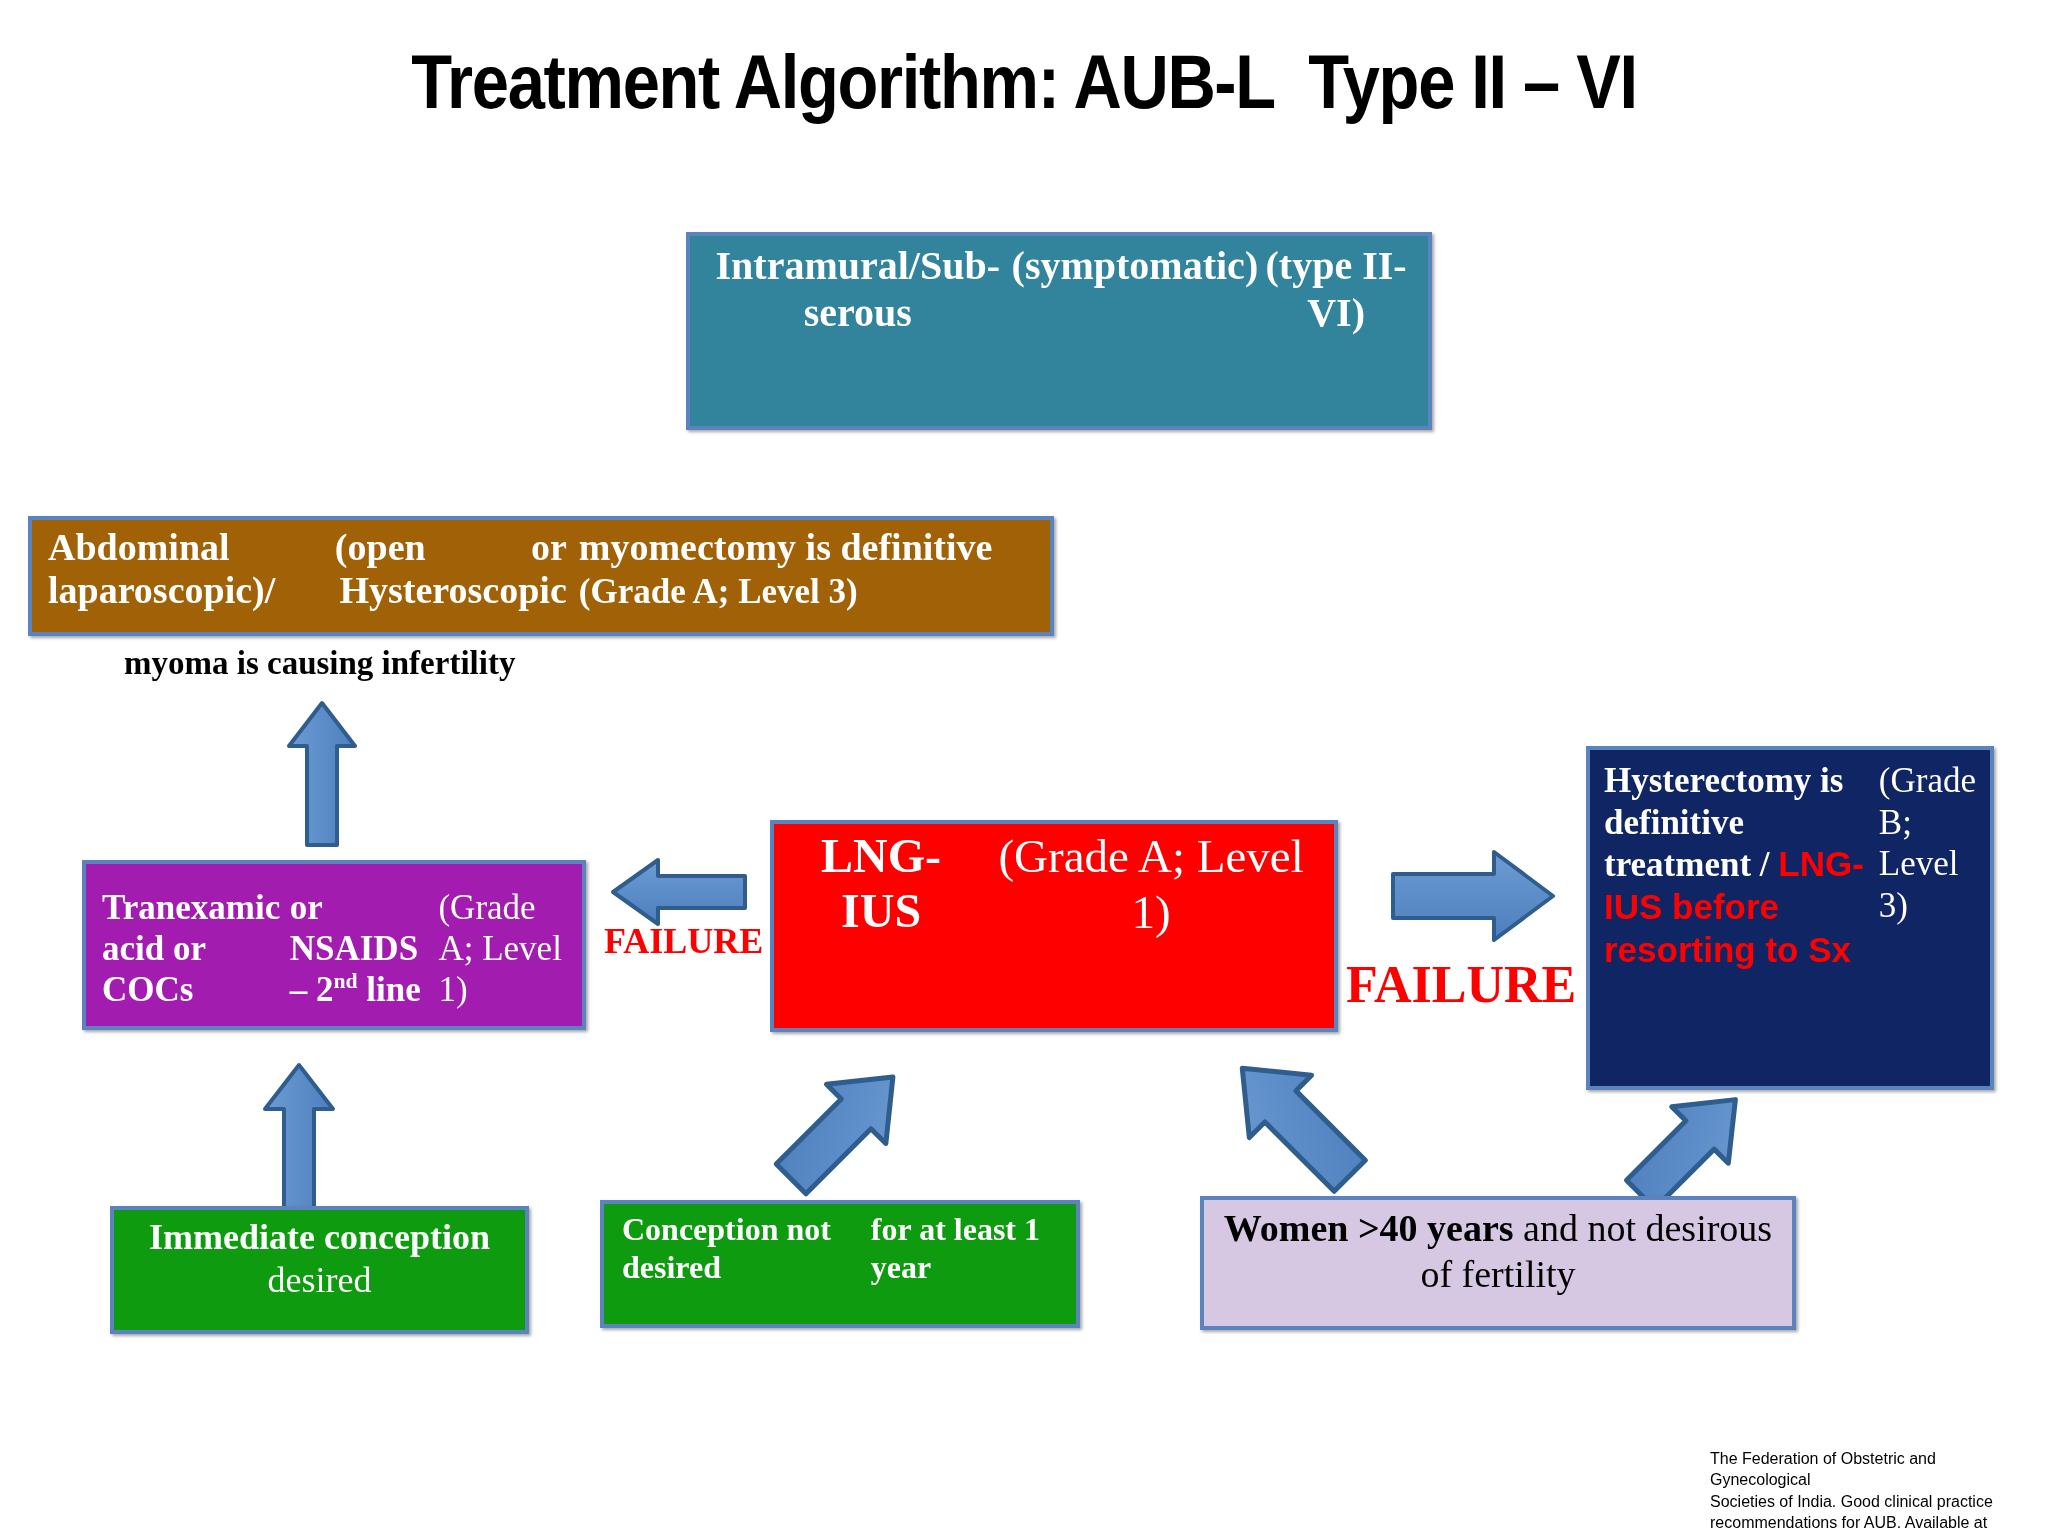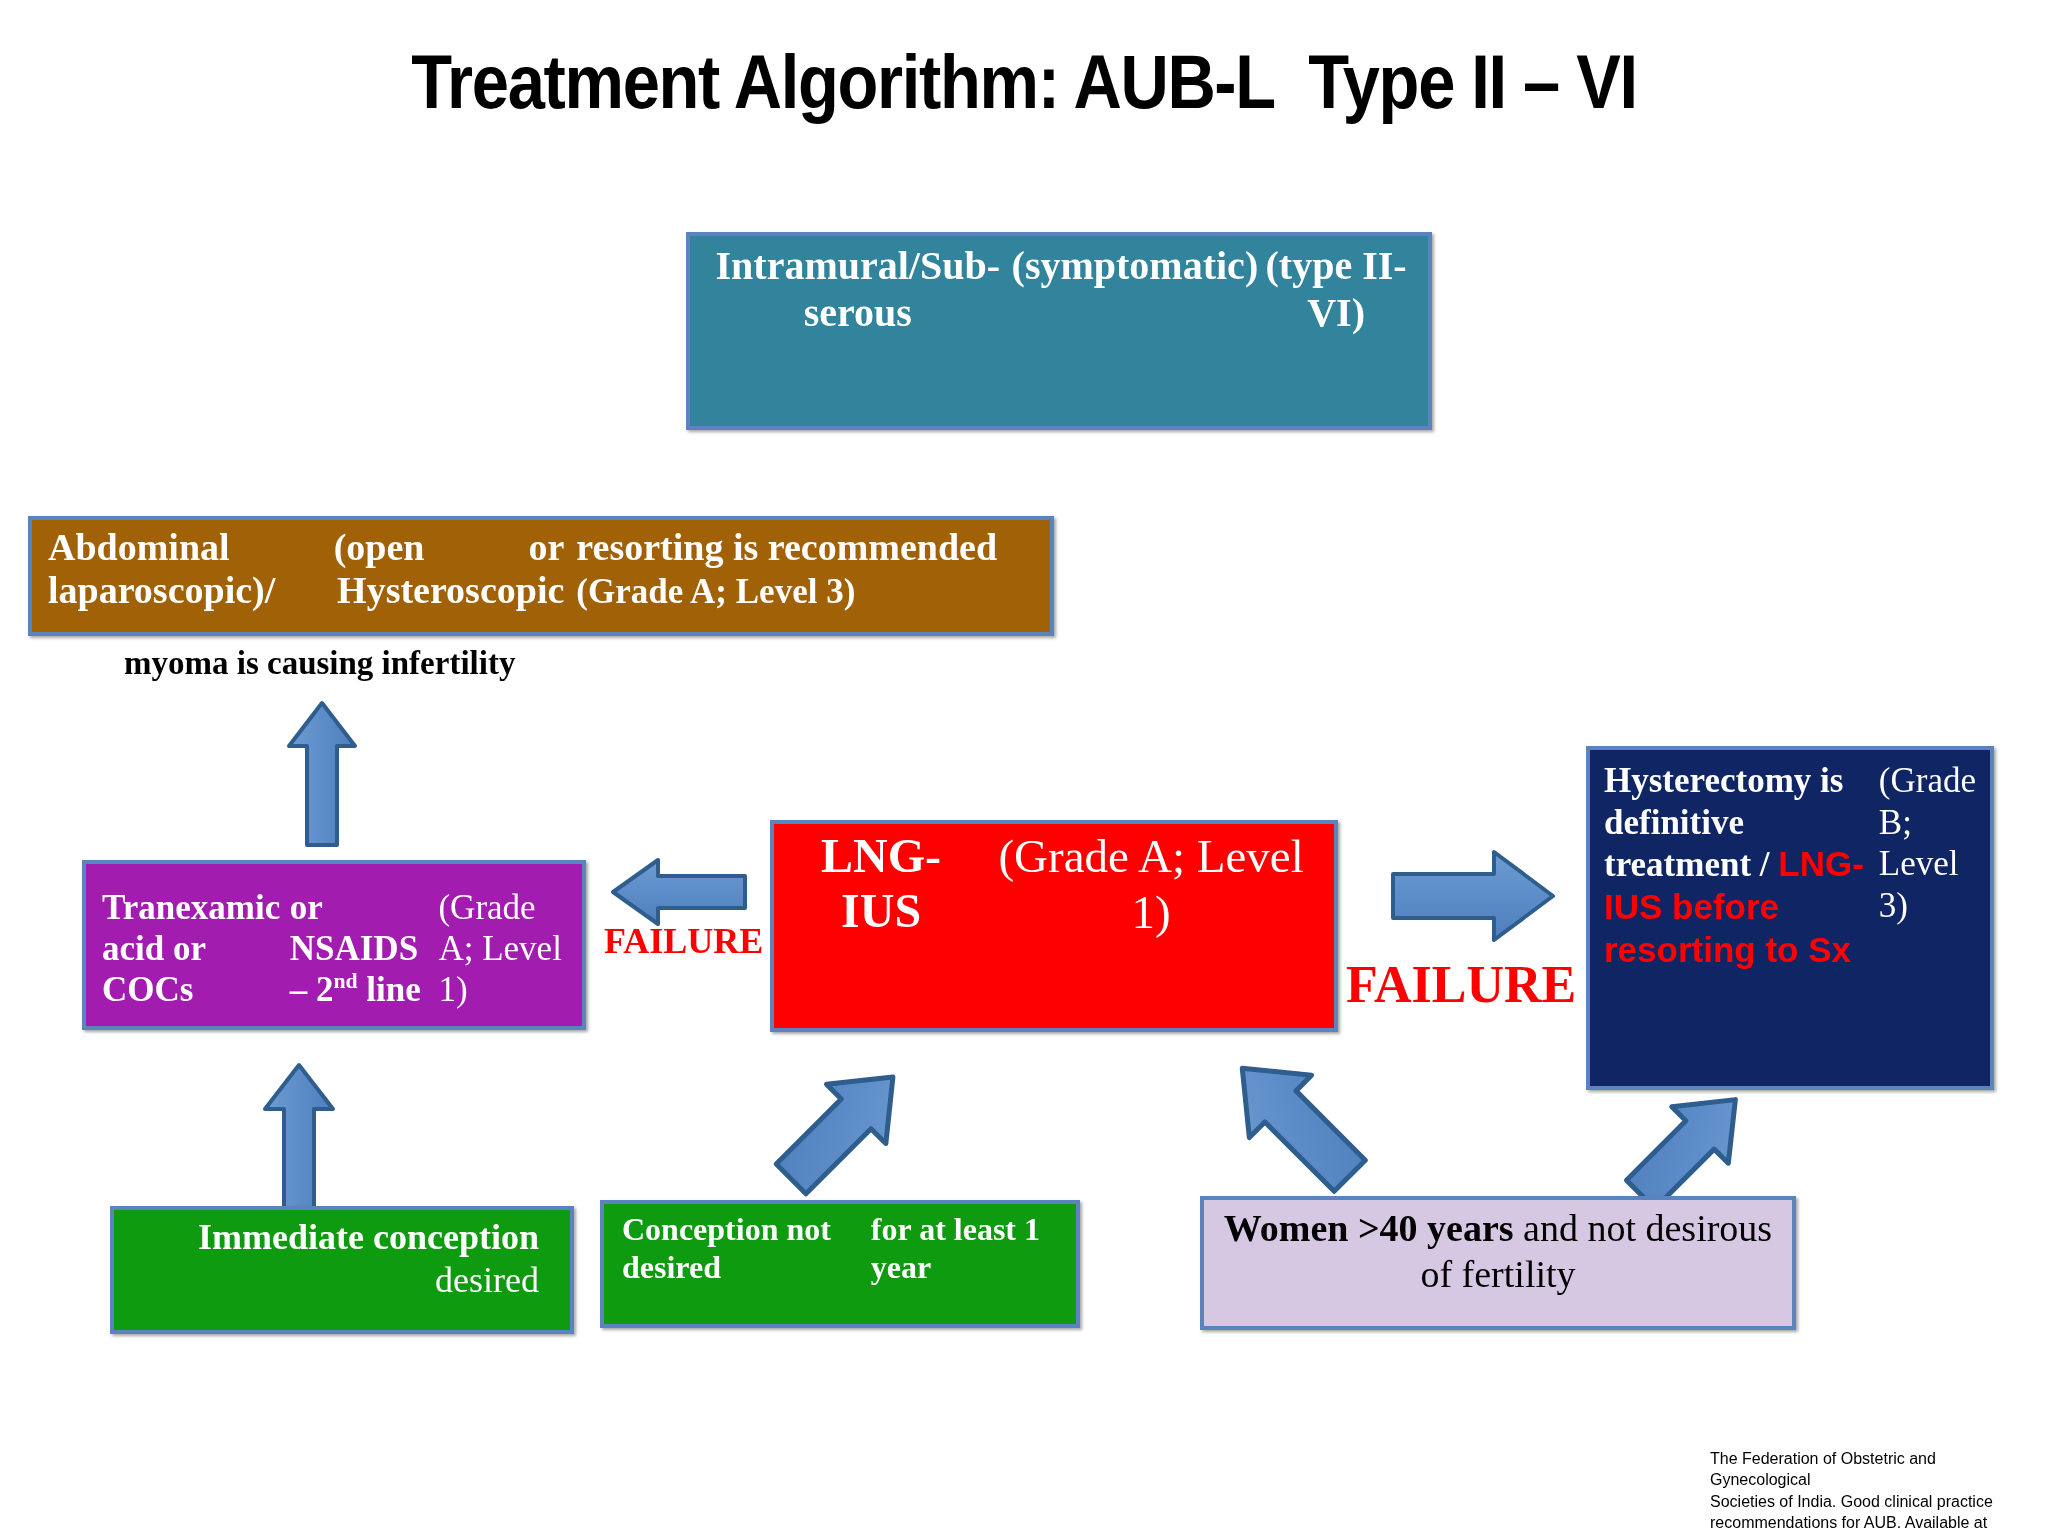--- a/index.html
+++ b/index.html
@@ -125,24 +125,24 @@
   }
   #box-hysterectomy .wb{font-weight:bold;}
   #box-hysterectomy .rb{
     font-family:"Liberation Sans",sans-serif;
     font-weight:bold;color:#FF0000;
   }
   #box-hysterectomy .gr{font-weight:normal;}
 
   
   #box-immediate{
-    left:110px;top:1206px;width:464px;height:128px;
+    left:110px;top:1206px;width:419px;height:128px;
     background:#0E9B10;color:#ffffff;
     font-size:36px;line-height:1.2;
-    padding:6px 31px;text-align:right;
+    padding:6px 31px;text-align:center;
   }
   #box-immediate .b{font-weight:bold;}
   #box-immediate .n{font-weight:normal;}
 
   #box-conception-not-desired{
     left:600px;top:1200px;width:480px;height:128px;
     background:#0E9B10;color:#ffffff;
     font-weight:bold;
     font-size:32px;line-height:1.2;
     padding:6px 18px;text-align:left;
@@ -197,21 +197,21 @@
   <div id="slide-title">Treatment Algorithm: AUB-L  Type II – VI</div>
 
   <div class="box" id="box-intramural">
     <span class="ln">Intramural/Sub-serous</span>
     <span class="ln">(symptomatic)</span>
     <span class="ln">(type II-VI)</span>
   </div>
 
   <div class="box" id="box-myomectomy">
     <span class="justify">Abdominal (open or laparoscopic)/ Hysteroscopic</span>
-    <span class="lastline"><span>resorting is recommended </span><span class="grade">(Grade A; Level 3)</span></span>
+    <span class="lastline"><span>myomectomy is definitive </span><span class="grade">(Grade A; Level 3)</span></span>
   </div>
 
   <div id="note-treatment-fails">
     <div>myoma is causing infertility</div>
   </div>
 
   <div class="arrow" id="arrow-up-to-myomectomy">
     <svg width="72" height="148" viewBox="0 0 72 148">
       <defs>
         <linearGradient id="gUp1" x1="0" y1="0" x2="1" y2="0">

